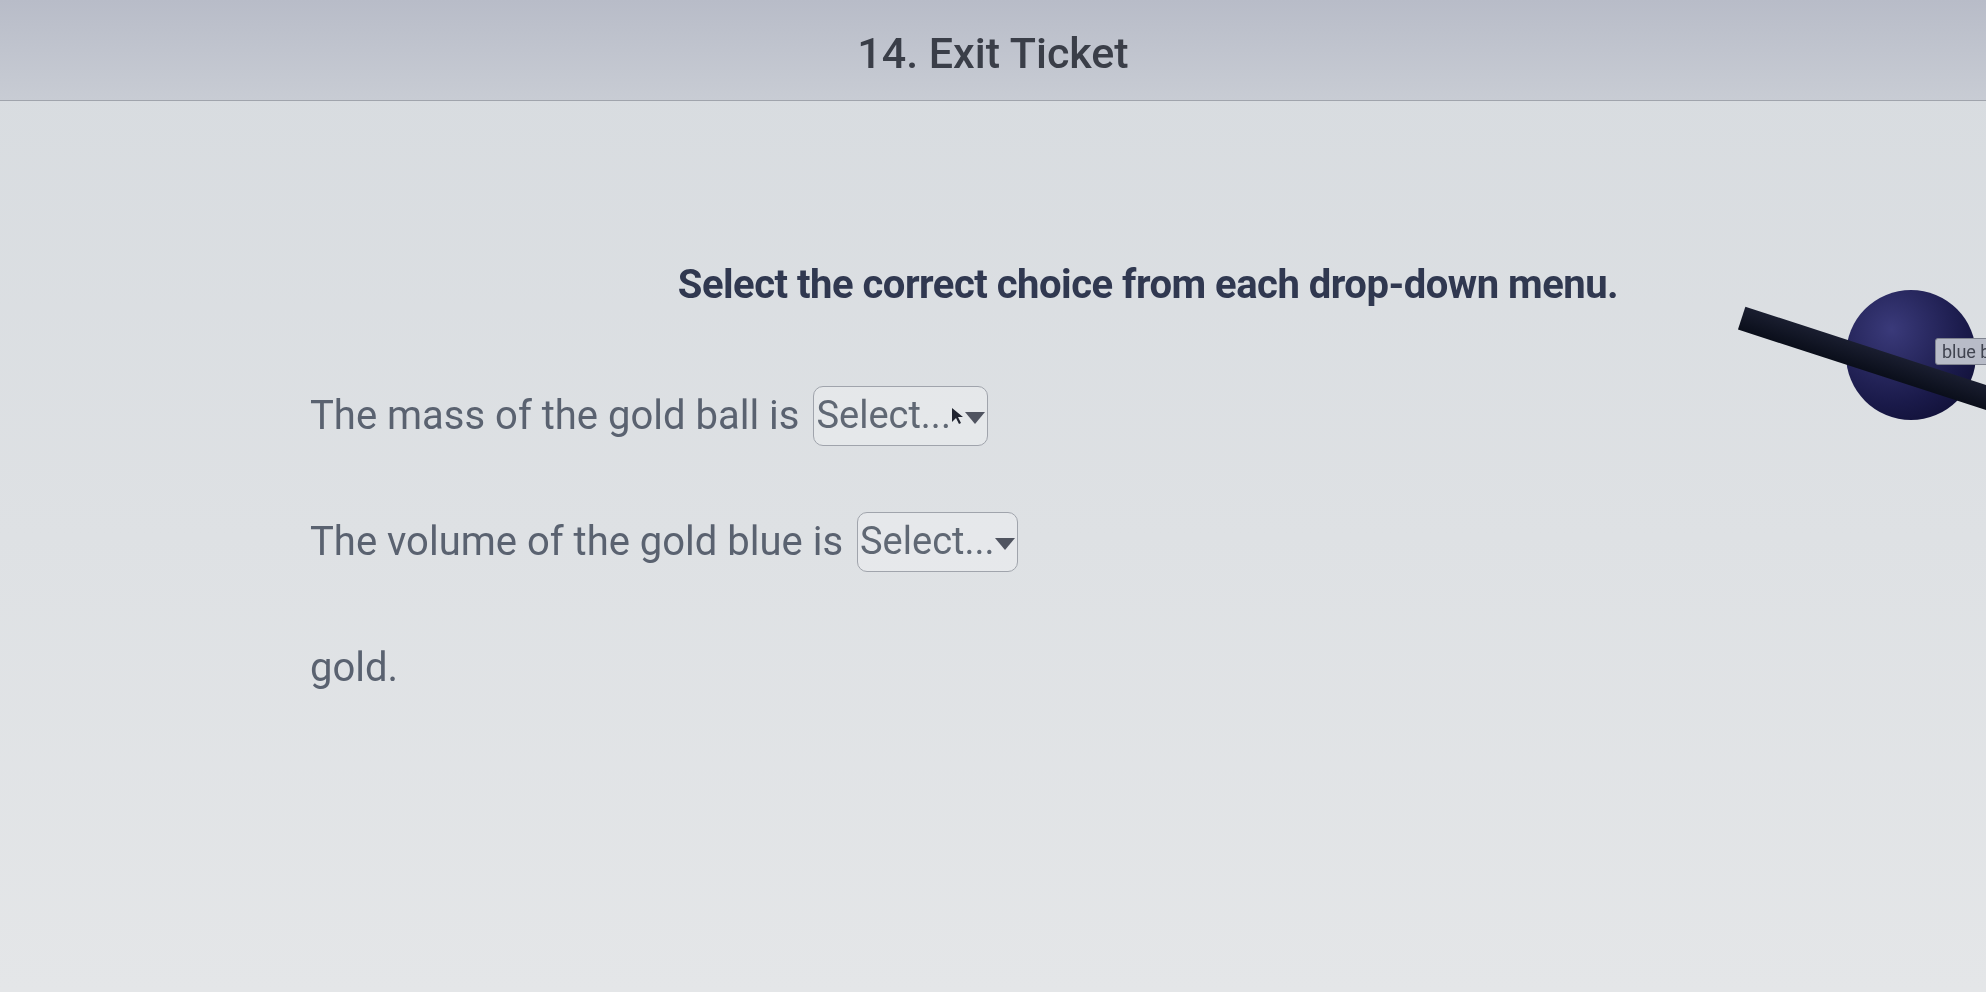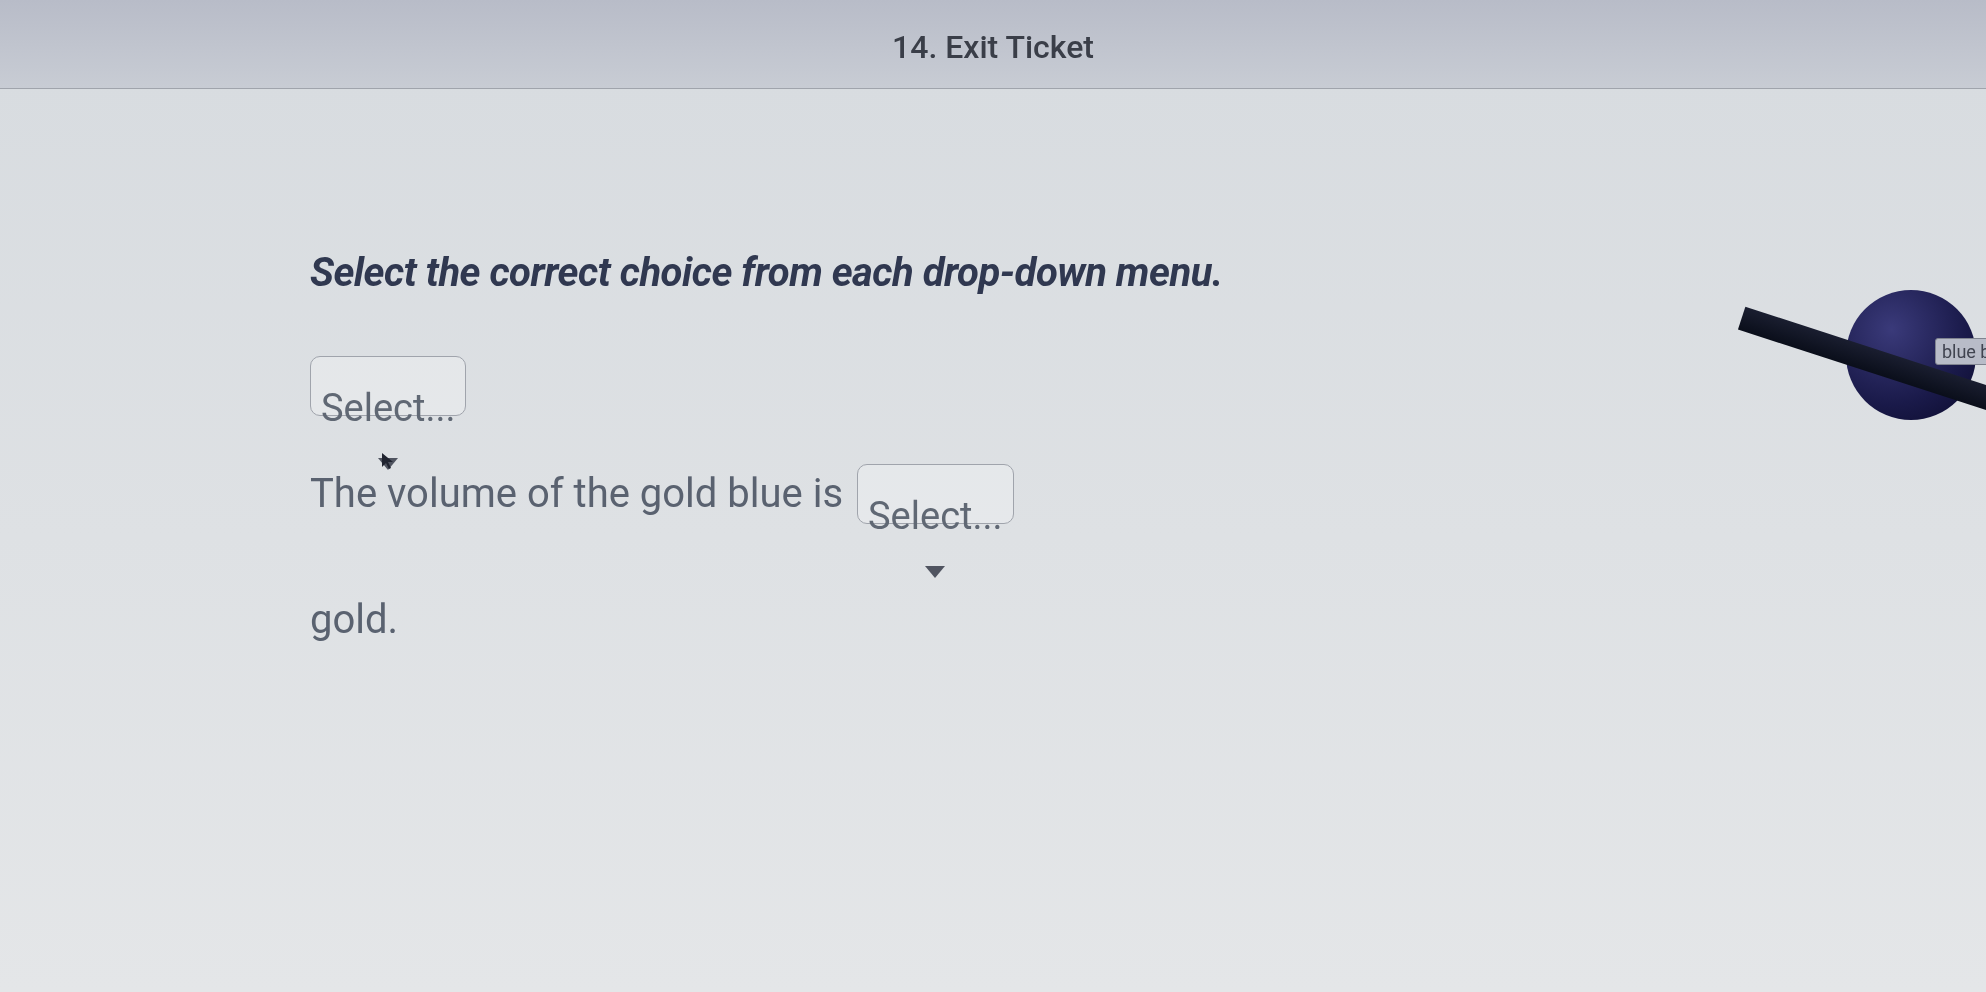--- a/index.html
+++ b/index.html
@@ -19,37 +19,37 @@
 
     .header {
       width: 100%;
       padding: 28px 0 22px 0;
       text-align: center;
       border-bottom: 1px solid #a0a4ac;
       background: linear-gradient(to bottom, #b8bcc8 0%, #c8ccd4 100%);
     }
 
     .header-title {
-      font-size: 32px;
+      font-size: 43px;
       color: #3a3e48;
       font-weight: 500;
     }
 
     .content {
       padding: 160px 0 0 310px;
       position: relative;
     }
 
     .instruction {
       font-size: 40px;
       font-weight: 700;
-      font-style: italic;
       color: #303850;
       margin-bottom: 60px;
       letter-spacing: -0.5px;
+      text-align: center;
     }
 
     .question-line {
       font-size: 40px;
       color: #606874;
       line-height: 2.4;
       display: flex;
       flex-wrap: wrap;
       align-items: center;
       gap: 14px;
@@ -59,27 +59,26 @@
 
     .question-text {
       color: #5a6270;
     }
 
     .dropdown {
       display: inline-flex;
       align-items: center;
       border: 1px solid #a0a4ac;
       border-radius: 10px;
-      padding: 6px 10px;
+      padding: 6px 2px;
       background: rgba(255,255,255,0.25);
       cursor: pointer;
       font-size: 38px;
       color: #606874;
       height: 60px;
-      flex-direction: column;
     }
 
     .dropdown-label {
       font-size: 38px;
       color: #606874;
     }
 
     .chevron-down {
       width: 0;
       height: 0;
@@ -134,20 +133,21 @@
 <body>
 
 <div class="header">
   <div class="header-title">14. Exit Ticket</div>
 </div>
 
 <div class="content">
   <div class="instruction">Select the correct choice from each drop-down menu.</div>
 
   <div class="question-line">
+    <span class="question-text">The mass of the gold ball is</span>
     <span class="dropdown">
       <span class="dropdown-label">Select...</span>
       <span style="position:relative; width:14px; height:14px;">
         <svg width="14" height="18" viewBox="0 0 14 18" style="position:absolute; top:-2px; left:0;">
           <path d="M1 1 L1 15 L5 11 L8 17 L10 16 L7 10 L12 10 Z" fill="#202430"></path>
         </svg>
       </span>
       <span class="chevron-down"></span>
     </span>
   </div>

